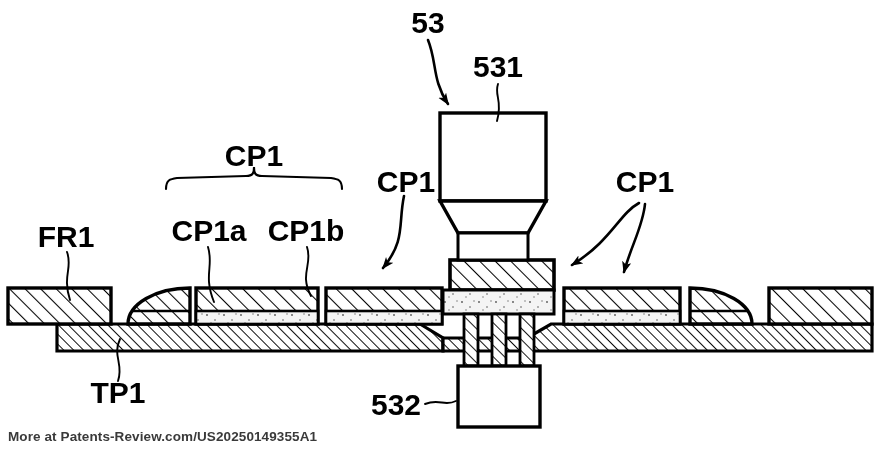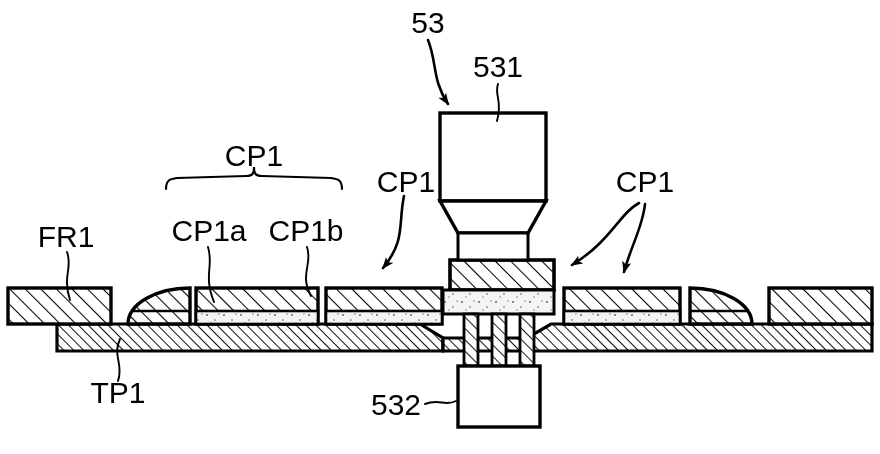--- a/index.html
+++ b/index.html
@@ -1,18 +1,18 @@
 <!DOCTYPE html>
 <html><head>
 <meta charset="utf-8">
 <style>
   html,body{margin:0;padding:0;background:#ffffff;}
   body{width:880px;height:454px;overflow:hidden;
        font-family:"Liberation Sans", sans-serif;color:#000;}
-  #stage{position:relative;width:880px;height:435px;background:#fff;}
+  #stage{position:relative;width:880px;height:435px;background:#fff;font-weight:bold;}
   #fig{position:absolute;left:0;top:0;}
   .footer{position:absolute;left:8px;top:429px;font-size:13.5px;color:#3a3a3a;
           letter-spacing:.1px;white-space:nowrap;}
 </style>
 </head>
 <body>
 
 <div id="stage">
 
 <svg id="fig" width="880" height="454" viewBox="0 0 880 454">
@@ -156,14 +156,15 @@
 
     <text x="406" y="192" font-size="30">CP1</text>
 
     <text x="645" y="192" font-size="30">CP1</text>
 
     <text x="396" y="415" font-size="30">532</text>
   </g>
 
 </svg>
 
+<div class="footer">More at Patents-Review.com/US20250149355A1</div>
 
 </div>
 
 </body></html>

